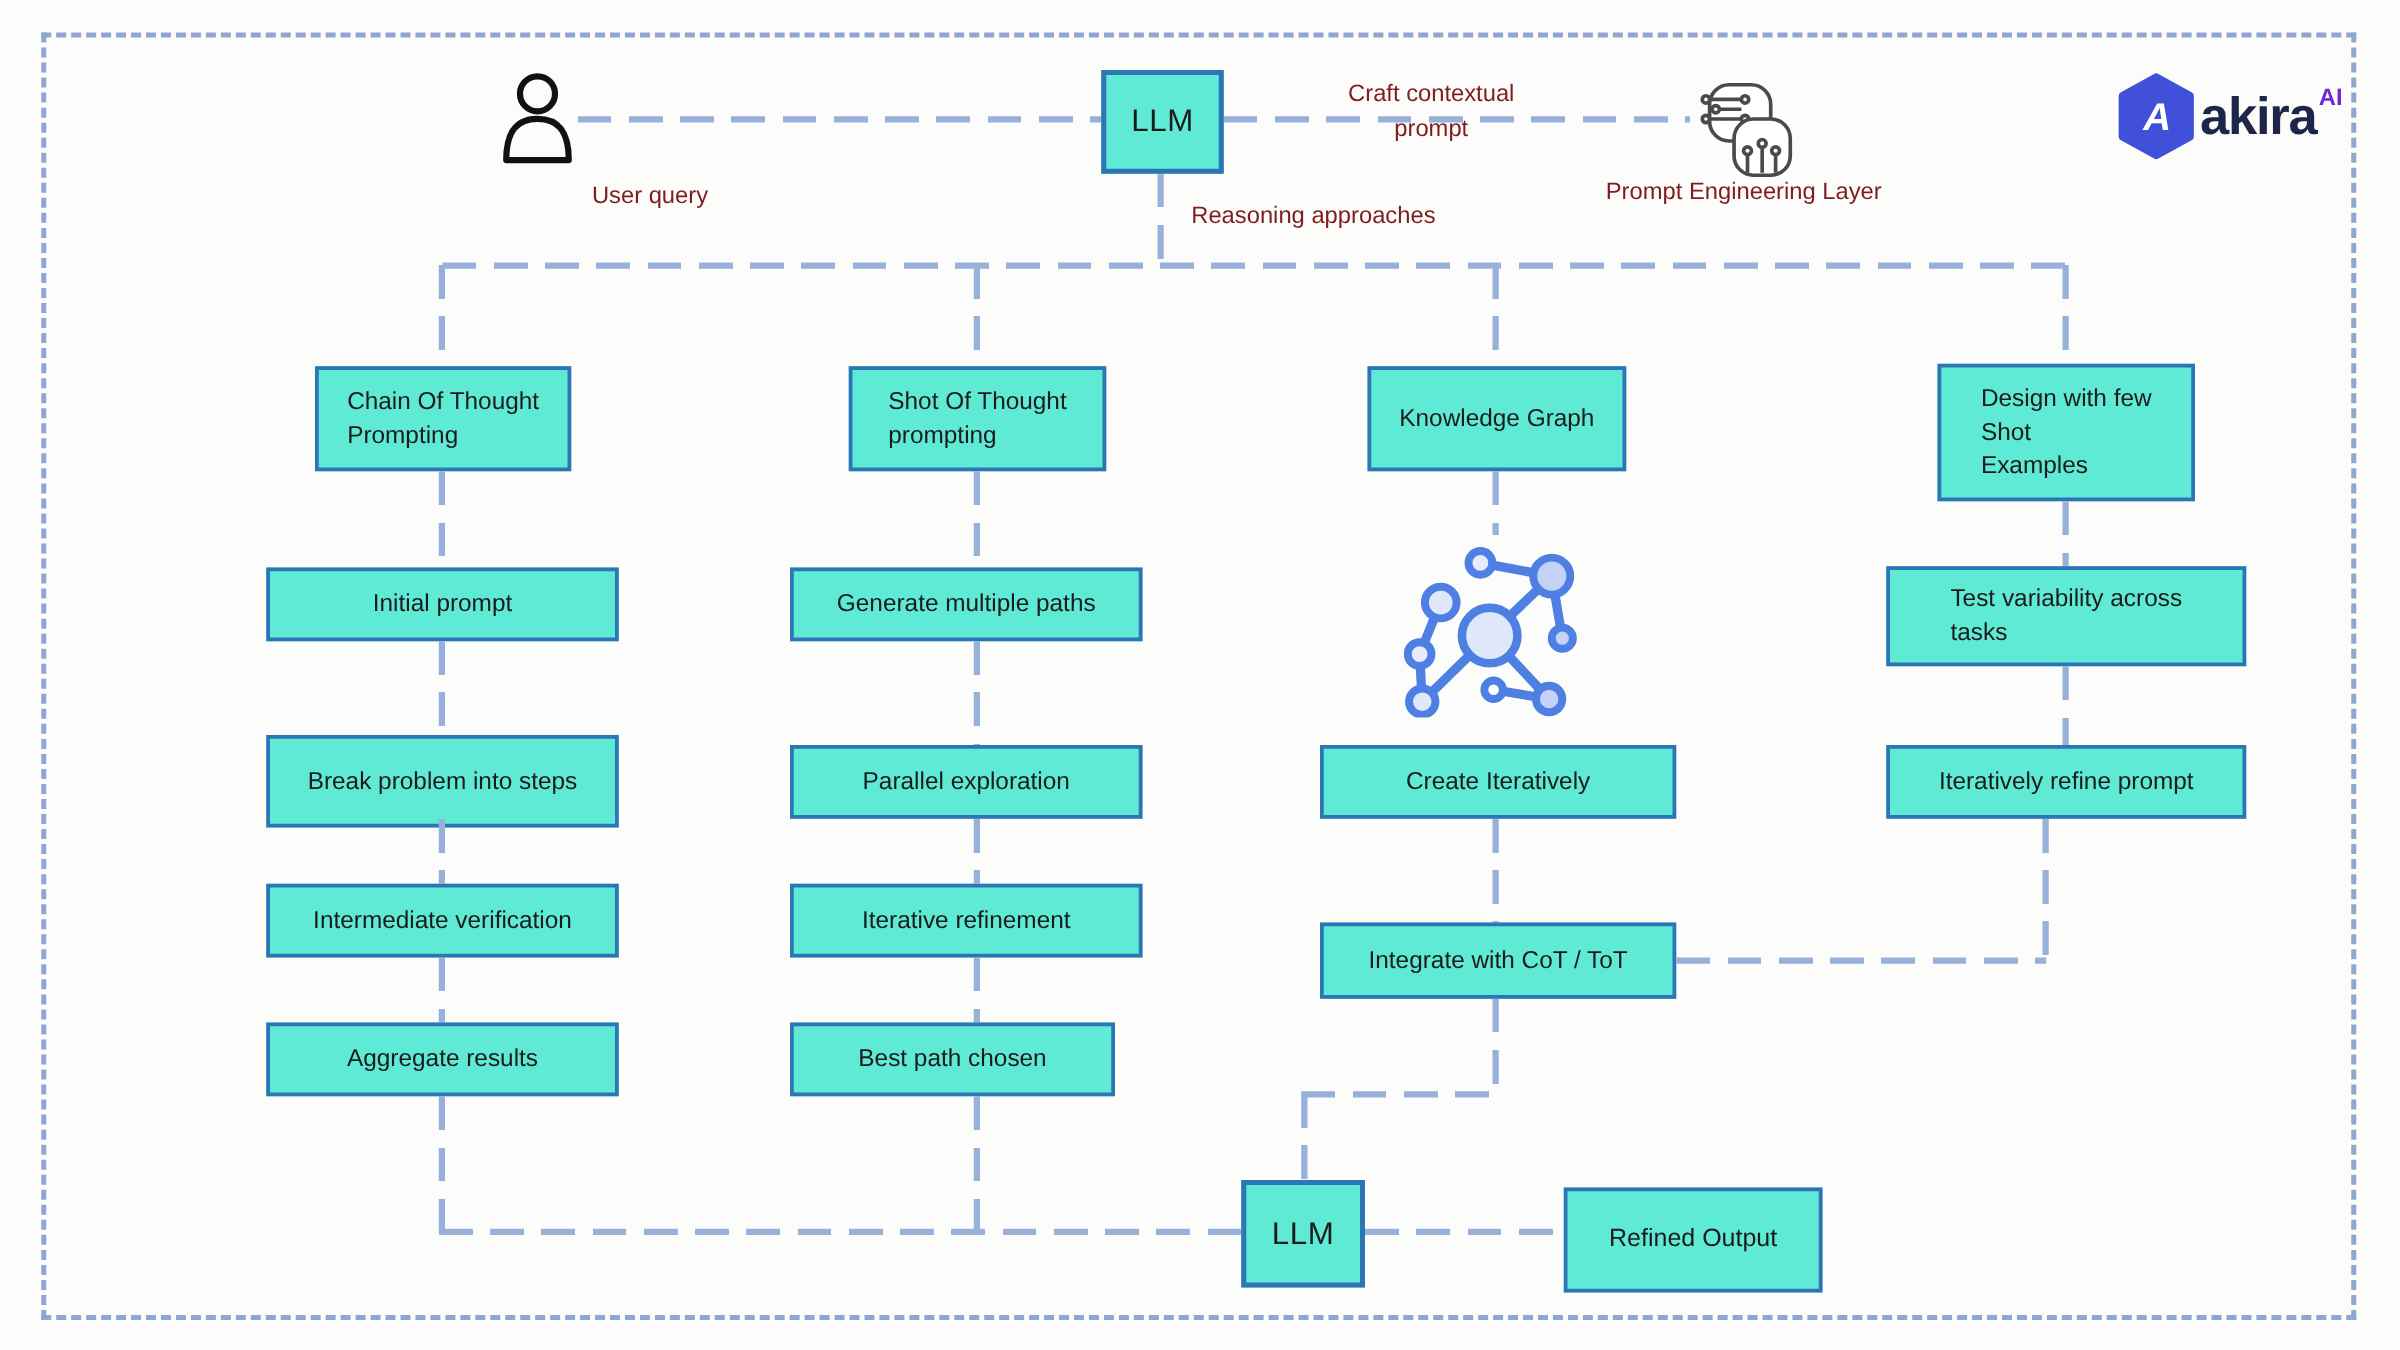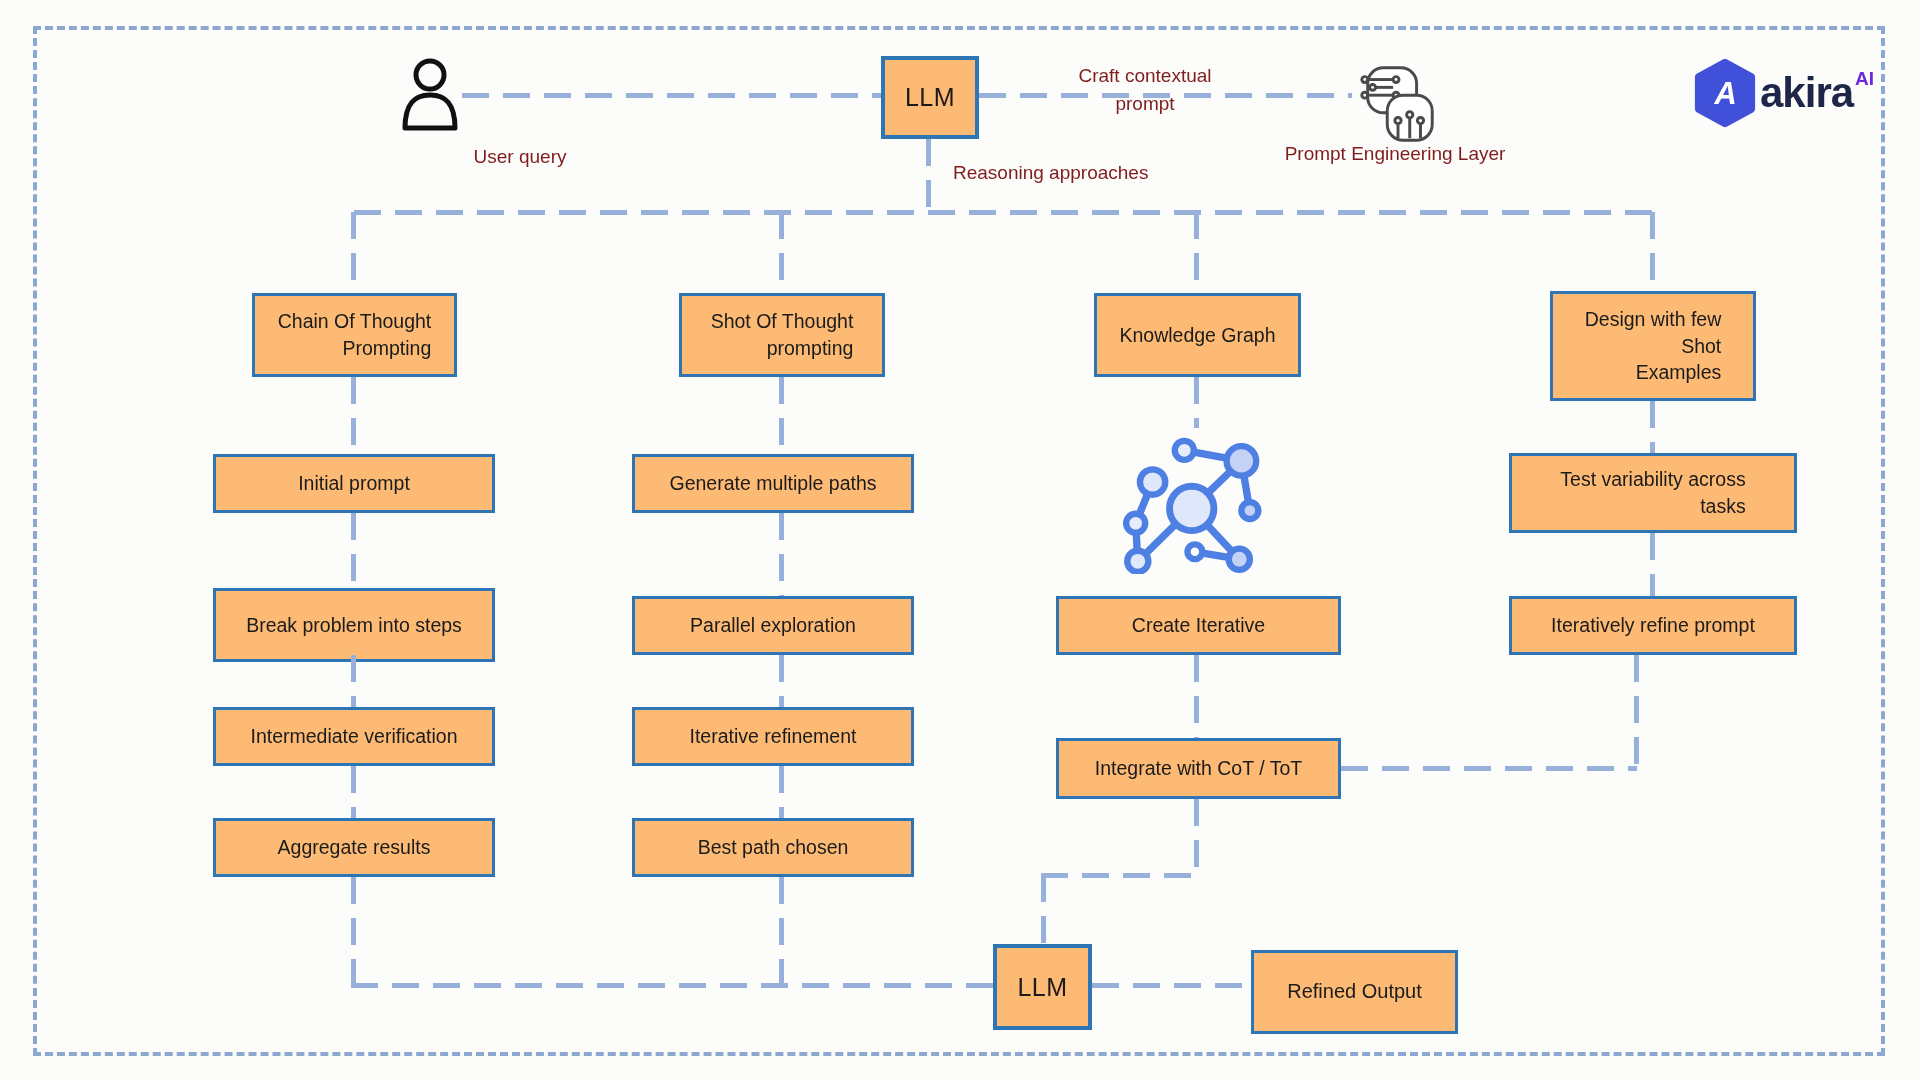--- a/index.html
+++ b/index.html
@@ -5,22 +5,22 @@
   :root{
     --accent:#2e75b6; --conn:#97b1da; --frame:#8da8d0;
     --ink:#1b1b1b; --bg:#fcfcfb;
   }
   *{margin:0;padding:0;box-sizing:border-box;}
   html,body{width:1920px;height:1080px;background:var(--bg);
     font-family:"Liberation Sans","DejaVu Sans",sans-serif;color:var(--ink);}
   .stage{position:absolute;inset:0;width:1920px;height:1080px;overflow:hidden;}
   .frame{position:absolute;left:33px;top:26px;width:1852px;height:1030px;
     border:4px dashed var(--frame);}
-  .node{position:absolute;background:#fdba74;border:3.5px solid var(--accent);
-    display:flex;align-items:center;justify-content:center;text-align:right;
+  .node{position:absolute;background:#5eead4;border:3.5px solid var(--accent);
+    display:flex;align-items:center;justify-content:center;text-align:left;
     font-size:19.5px;line-height:1.38;white-space:pre-line;}
   .llm{border-width:4px;font-size:25px;letter-spacing:.5px;}
   .lbl{position:absolute;font-size:19px;color:#7f1d1d;}
   .center{text-align:center;}
   .dh{position:absolute;height:5px;
     background:repeating-linear-gradient(90deg,var(--conn) 0,var(--conn) 27px,transparent 27px,transparent 41px);}
   .dv{position:absolute;width:5px;
     background:repeating-linear-gradient(180deg,var(--conn) 0,var(--conn) 27px,transparent 27px,transparent 41px);}
   .logo{position:absolute;left:1690px;top:58px;display:flex;align-items:flex-start;}
   .logo-word{font-size:42px;font-weight:bold;color:#1d2649;letter-spacing:-1px;
@@ -99,21 +99,21 @@
 
   <div class="node" style="left:679px;top:293px;width:206px;height:84px;">Shot Of Thought
 prompting</div>
   <div class="dv" style="left:779px;top:377px;height:77px;"></div>
   <div class="node" style="left:632px;top:454px;width:282px;height:59px;">Generate multiple paths</div>
   <div class="dv" style="left:779px;top:513px;height:83px;"></div>
   <div class="node" style="left:632px;top:596px;width:282px;height:59px;">Parallel exploration</div>
   <div class="dv" style="left:779px;top:655px;height:52px;"></div>
   <div class="node" style="left:632px;top:707px;width:282px;height:59px;">Iterative refinement</div>
   <div class="dv" style="left:779px;top:766px;height:52px;"></div>
-  <div class="node" style="left:632px;top:818px;width:282px;height:59px;">Best path chosen</div>
+  <div class="node" style="left:632px;top:818px;width:260px;height:59px;">Best path chosen</div>
   <div class="dv" style="left:779px;top:877px;height:108px;"></div>
 
   <div class="node" style="left:1094px;top:293px;width:207px;height:84px;">Knowledge Graph</div>
   <div class="dv" style="left:1194px;top:377px;height:51px;"></div>
 
   <svg style="position:absolute;left:1123px;top:426px" width="148" height="148" viewBox="0 0 140 140" fill="none" stroke="#4e7fe2" stroke-width="7" stroke-linecap="round">
     <line x1="58" y1="23" x2="112" y2="33"></line>
     <line x1="112" y1="33" x2="120" y2="80"></line>
     <line x1="65" y1="78" x2="112" y2="33"></line>
     <line x1="28" y1="53" x2="12" y2="92"></line>
@@ -125,21 +125,21 @@
     <circle cx="58" cy="23" r="9" fill="#e6ecfb" stroke-width="6"></circle>
     <circle cx="112" cy="33" r="14" fill="#c3d2f5" stroke-width="6"></circle>
     <circle cx="28" cy="53" r="12" fill="#dfe7fa" stroke-width="6"></circle>
     <circle cx="12" cy="92" r="9" fill="#e6ecfb" stroke-width="6"></circle>
     <circle cx="14" cy="128" r="10" fill="#dfe7fa" stroke-width="6"></circle>
     <circle cx="120" cy="80" r="8" fill="#c3d2f5" stroke-width="6"></circle>
     <circle cx="68" cy="119" r="7" fill="#ffffff" stroke-width="6"></circle>
     <circle cx="110" cy="126" r="10" fill="#c3d2f5" stroke-width="6"></circle>
   </svg>
 
-  <div class="node" style="left:1056px;top:596px;width:285px;height:59px;">Create Iterative</div>
+  <div class="node" style="left:1056px;top:596px;width:285px;height:59px;">Create Iteratively</div>
   <div class="dv" style="left:1194px;top:655px;height:83px;"></div>
   <div class="node" style="left:1056px;top:738px;width:285px;height:61px;">Integrate with CoT / ToT</div>
 
   <div class="dh" style="left:1341px;top:766px;width:296px;"></div>
   <div class="dv" style="left:1634px;top:655px;height:113px;"></div>
 
   <div class="dv" style="left:1194px;top:799px;height:76px;"></div>
   <div class="dh" style="left:1041px;top:873px;width:156px;"></div>
   <div class="dv" style="left:1041px;top:875px;height:69px;"></div>
 

